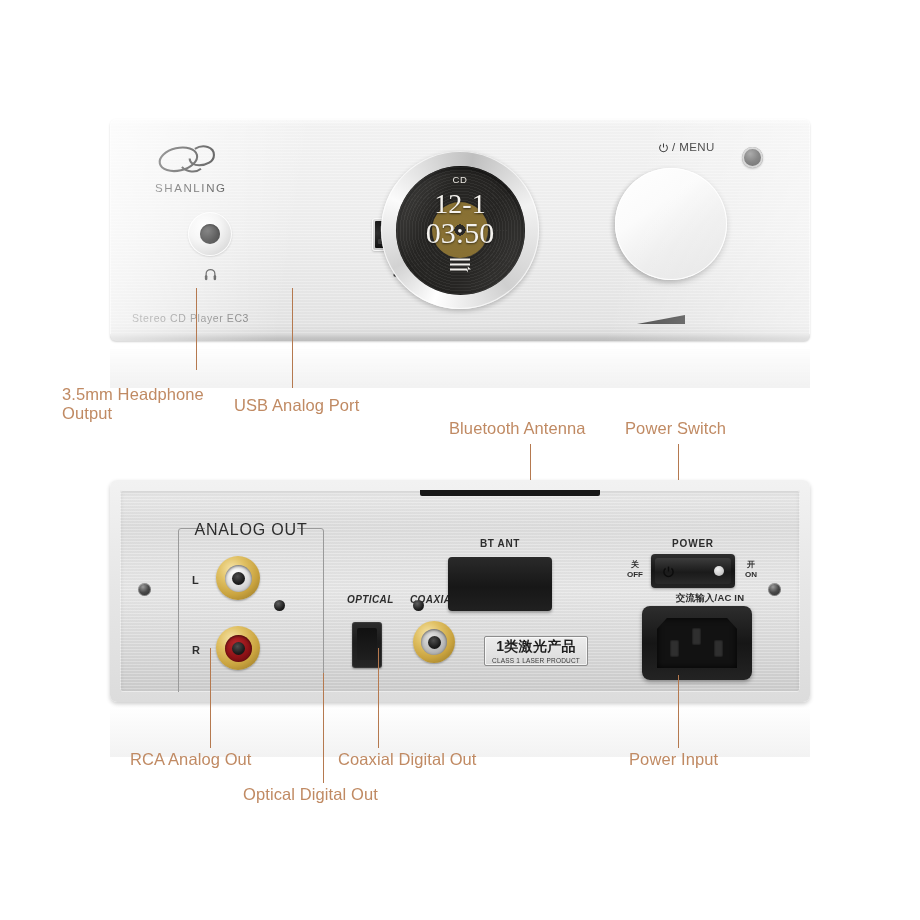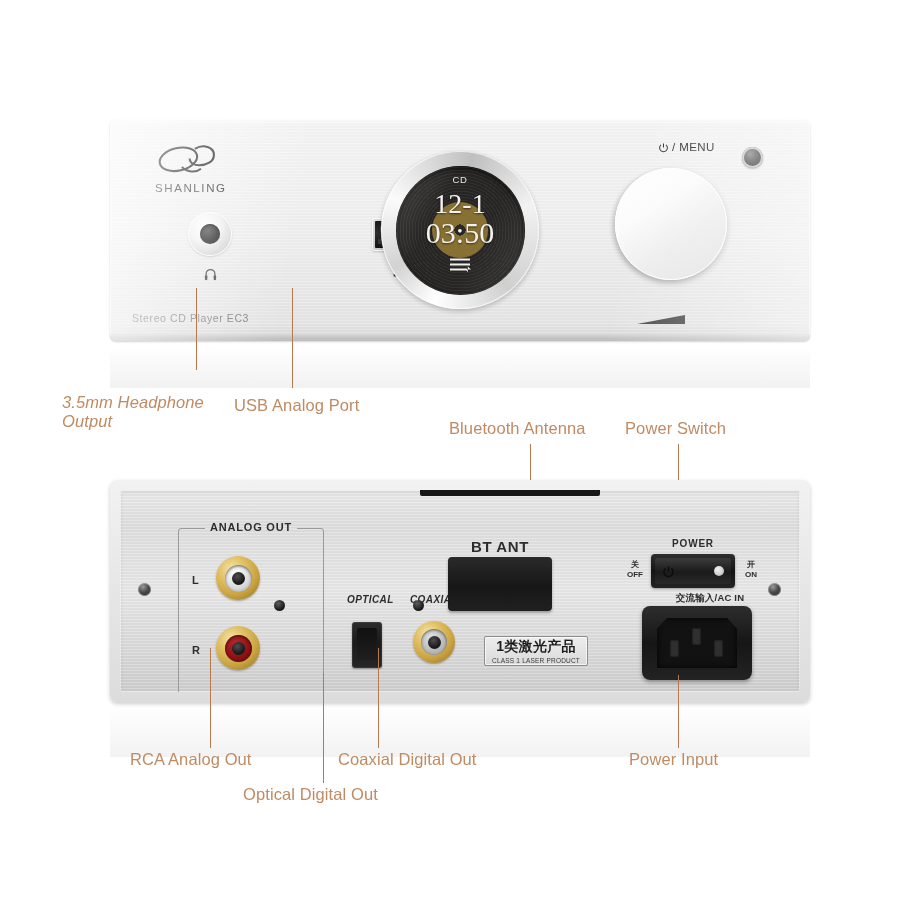--- a/index.html
+++ b/index.html
@@ -255,21 +255,21 @@
 
   
   .sect{
     position:absolute;
     border:1px solid #9a9a9a;
     border-radius:3px;
   }
   .sect-title{
     position:absolute; top:-8px; left:50%; transform:translateX(-50%);
     background:transparent; padding:0 6px;
-    font-size:11px; letter-spacing:.8px; color:#2d2d2d; font-weight:bold;
+    font-size:16px; letter-spacing:.8px; color:#2d2d2d; font-weight:normal;
     white-space:nowrap;
     text-align:center;
   }
   .sect-title-mask{
     position:absolute; top:-1px; left:50%; transform:translateX(-50%);
     height:2px; background:#e2e2e2;
   }
 
   .tiny-lbl{
     position:absolute; font-size:10px; color:#2d2d2d; letter-spacing:.4px; font-weight:bold;font-style:italic;
@@ -336,21 +336,21 @@
 
   
   .bt-block{
     position:absolute; left:328px; top:67px;
     width:104px; height:54px; border-radius:4px;
     background:linear-gradient(180deg,#2a2a2a,#171717 55%,#202020);
     box-shadow:0 2px 3px rgba(0,0,0,.3);
   }
   .bt-lbl{
     position:absolute; left:328px; top:48px; width:104px;
-    text-align:center; font-size:15px; letter-spacing:.6px; color:#2d2d2d; font-weight:bold;
+    text-align:center; font-size:10px; letter-spacing:.6px; color:#2d2d2d; font-weight:bold;
   }
 
   
   .laser-label{
     position:absolute; left:364px; top:146px;
     width:104px; height:30px; box-sizing:border-box;
     border:1px solid #8d8d8d; border-radius:2px;
     background:linear-gradient(180deg,#ededed,#dadada);
     display:flex; flex-direction:column; align-items:center; justify-content:center;
     box-shadow: inset 0 0 0 1px rgba(255,255,255,.7);
@@ -495,21 +495,21 @@
     <div class="ir-sensor"></div>
     <div class="tick-mark"></div>
 
     <div class="front-bottom-edge"></div>
   </div>
   <div class="front-reflection"></div>
 
   <div class="leader" style="left:196px; top:288px; height:82px;"></div>
   <div class="leader" style="left:292px; top:288px; height:100px;"></div>
 
-  <div class="callout" style="left:62px; top:393px; width:165px;font-style:italic;">3.5mm Headphone
+  <div class="callout" style="left:62px; top:385px; width:165px;">3.5mm Headphone
 Output</div>
   <div class="callout" style="left:234px; top:396px; width:160px;">USB Analog Port</div>
 
   <div class="callout" style="left:449px; top:419px; width:180px;">Bluetooth Antenna</div>
   <div class="callout" style="left:625px; top:419px; width:150px;">Power Switch</div>
   <div class="leader" style="left:530px; top:444px; height:100px;"></div>
   <div class="leader" style="left:678px; top:444px; height:86px;"></div>
 
   <div class="rear-unit">
     <div class="rear-inner">

